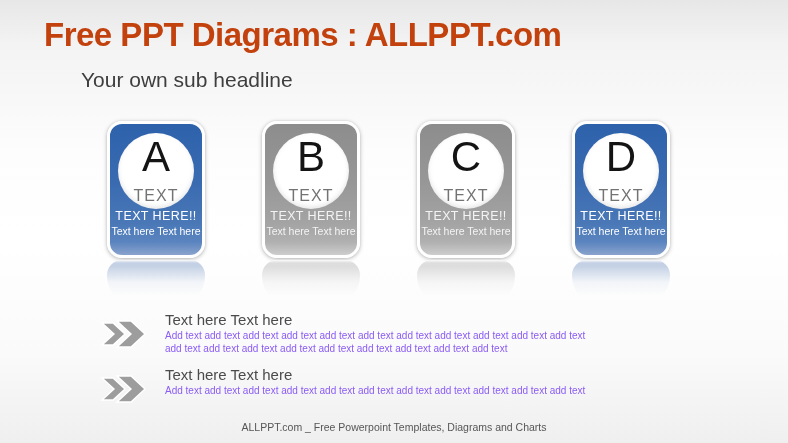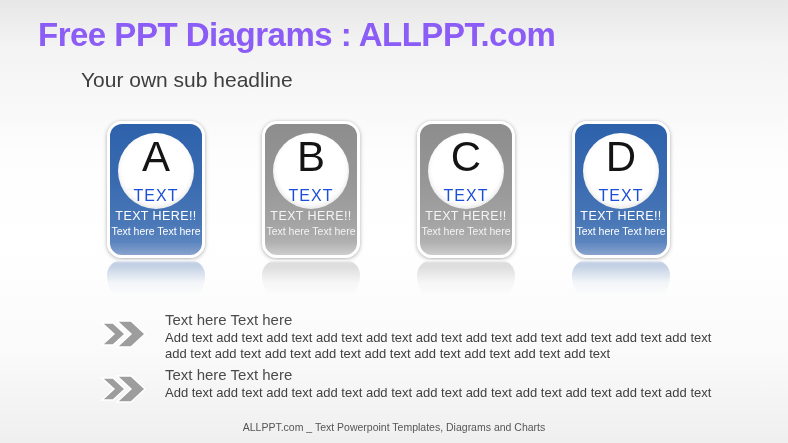--- a/index.html
+++ b/index.html
@@ -6,22 +6,22 @@
   body {
     position:relative;
     width:788px; height:443px;
     overflow:hidden;
     font-family:"Liberation Sans","DejaVu Sans",sans-serif;
     background:linear-gradient(180deg,#e7e7e8 0%,#f3f3f4 10%,#fdfdfd 35%,#ffffff 55%,#fafafa 80%,#efeff0 100%);
   }
 
   
   .page-title {
-    position:absolute; left:38px; top:16px;
-    font-size:33px; font-weight:bold; color:#8b5cf6; letter-spacing:-0.5px;
+    position:absolute; left:44px; top:16px;
+    font-size:33px; font-weight:bold; color:#c2410c; letter-spacing:-0.5px;
   }
   .page-subtitle {
     position:absolute; left:81px; top:68px;
     font-size:21px; font-weight:normal; color:#3e3e3e;
   }
 
   
   .cards-row {
     position:absolute; left:107px; top:121px;
     display:flex; gap:57px;
@@ -41,21 +41,21 @@
   .card[data-variant="gray"] {
     background:linear-gradient(180deg,#8d8d8d 0%,#979797 45%,#a4a4a4 76%,#b0b0b0 90%,#cdcdcd 100%);
   }
   .circle {
     width:76px; height:76px; margin-top:9px;
     background:#ffffff; border-radius:50%;
     display:flex; flex-direction:column; align-items:center; justify-content:center;
     box-shadow:inset 0 -2px 5px rgba(0,0,0,0.10);
   }
   .card-letter { font-size:42px; line-height:0.95; color:#141414; }
-  .circle-label { font-size:16px; letter-spacing:1px; color:#1d4ed8; margin-top:10px; }
+  .circle-label { font-size:16px; letter-spacing:1px; color:#737373; margin-top:10px; }
   .card-heading { margin-top:0; color:#ffffff; font-size:12.5px; letter-spacing:0.4px; }
   .card-subtext { margin-top:2px; color:#ffffff; font-size:10.5px; }
   .card[data-variant="gray"] .card-heading,
   .card[data-variant="gray"] .card-subtext { color:#f4f4f4; }
 
   .reflection {
     width:98px; height:46px; margin-top:2px;
     border-radius:15px 15px 30px 30px;
   }
   .reflection[data-variant="blue"] {
@@ -65,21 +65,21 @@
     background:linear-gradient(180deg,rgba(255,255,255,0.85) 0px,rgba(190,190,190,0.50) 3px,rgba(172,172,172,0.40) 14%,rgba(214,214,214,0.20) 48%,rgba(255,255,255,0) 78%);
   }
 
   
   .text-block { position:absolute; left:100px; display:flex; }
   #block-1 { top:311px; }
   #block-2 { top:366px; }
   .chevron-icon { width:48px; height:28px; margin-top:9px; flex:0 0 auto; }
   .block-text { margin-left:17px; }
   .block-heading { font-size:15px; color:#4b4b4b; line-height:1.25; }
-  .block-line { font-size:13px; color:#404040; line-height:1.28; white-space:nowrap; }
+  .block-line { font-size:10px; color:#8b5cf6; line-height:1.28; white-space:nowrap; }
 
   
   .footer-credit {
     position:absolute; left:0; top:421px; width:100%;
     text-align:center; font-size:10.5px; color:#565656;
   }
 </style>
 </head>
 <body>
 
@@ -154,13 +154,13 @@
   <svg class="chevron-icon" viewBox="0 0 48 28" xmlns="http://www.w3.org/2000/svg">
     <polygon points="2,3 13,3 25,14 13,25 2,25 14,14" fill="#9d9d9d" stroke="#ffffff" stroke-width="1.4"></polygon>
     <polygon points="17,1 31,1 45,14 31,27 17,27 31,14" fill="#9d9d9d" stroke="#ffffff" stroke-width="1.4"></polygon>
   </svg>
   <div class="block-text">
     <div class="block-heading">Text here Text here</div>
     <div class="block-line">Add text add text add text add text add text add text add text add text add text add text add text</div>
   </div>
 </div>
 
-<div class="footer-credit">ALLPPT.com _ Text Powerpoint Templates, Diagrams and Charts</div>
+<div class="footer-credit">ALLPPT.com _ Free Powerpoint Templates, Diagrams and Charts</div>
 
 </body></html>

